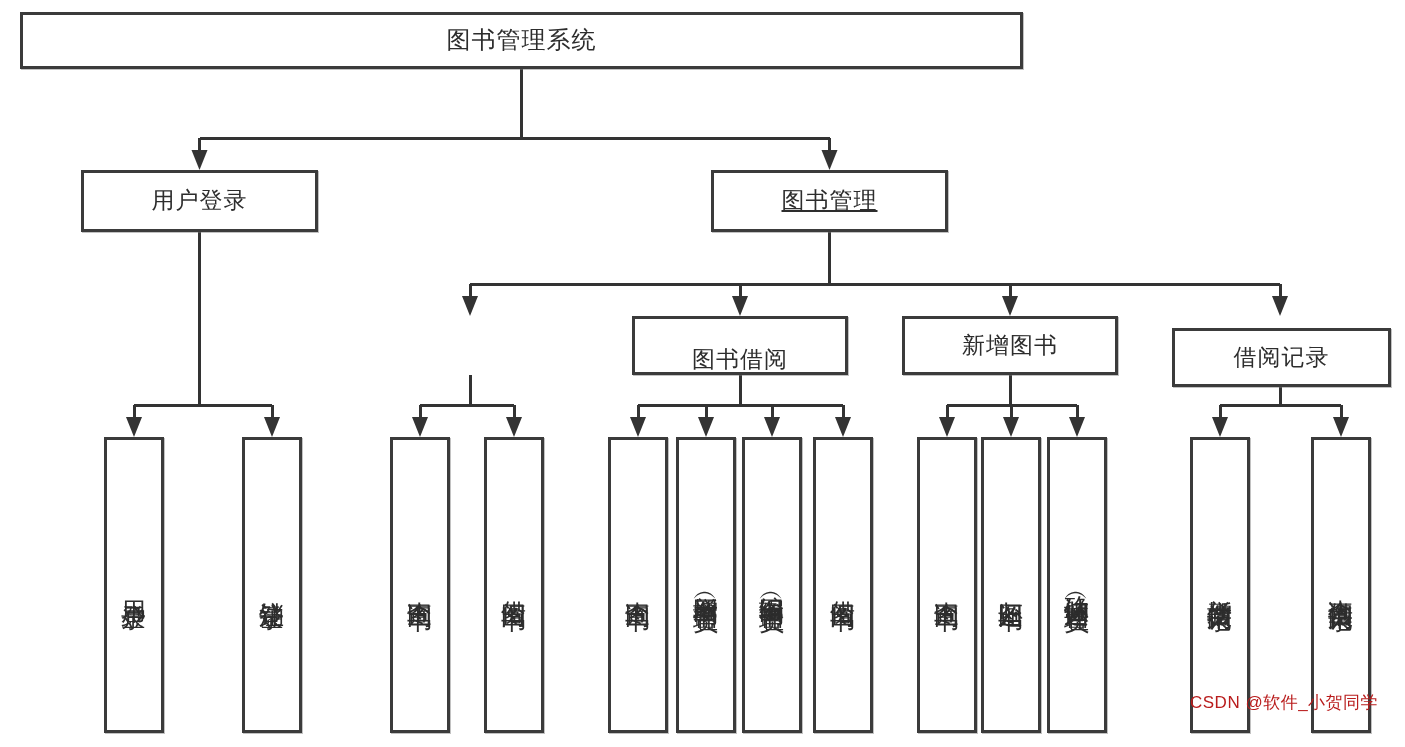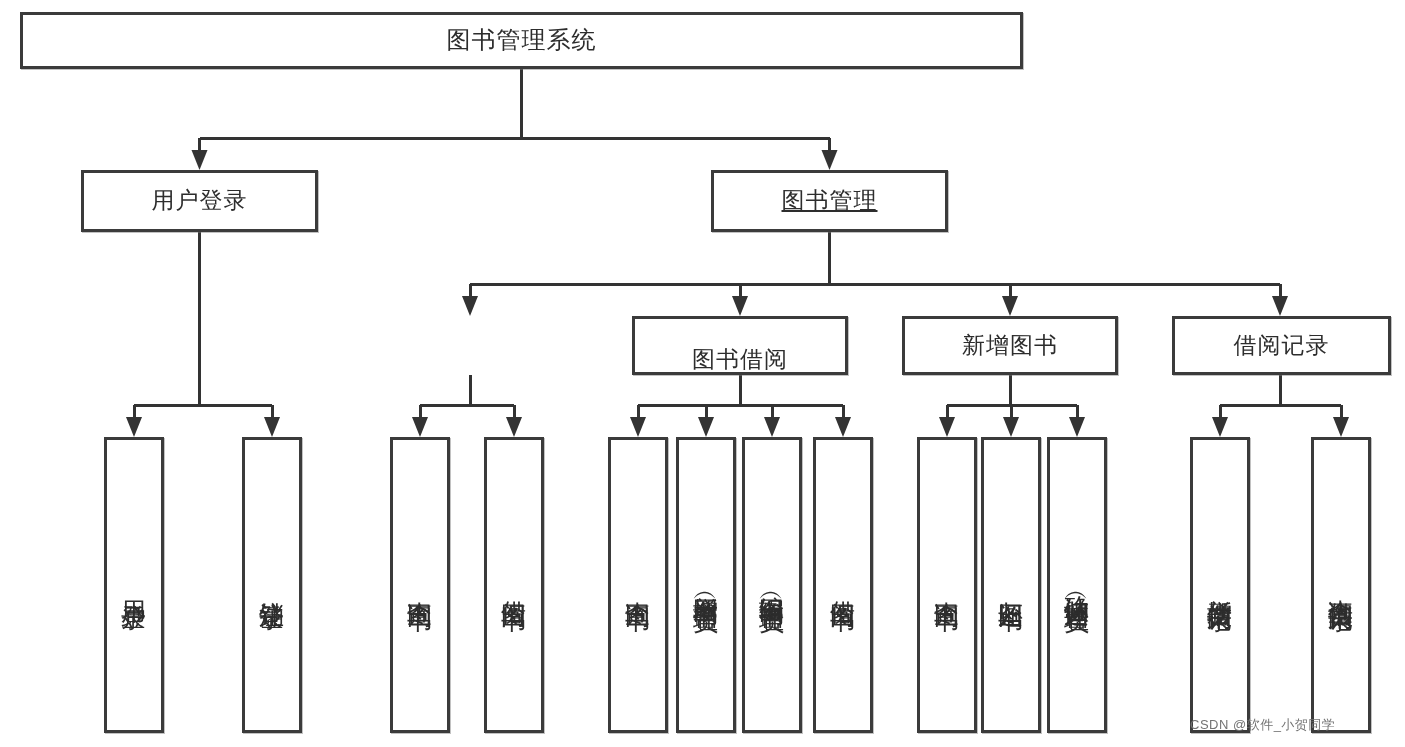--- a/index.html
+++ b/index.html
@@ -58,23 +58,23 @@
     overflow: hidden;
   }
   .node .label {
     display: block;
     text-align: center;
     white-space: pre-wrap;
   }
   .watermark {
     position: absolute;
     left: 1190px;
-    top: 716px;
-    font-size: 13px;
-    color: #737373;
+    top: 691px;
+    font-size: 17px;
+    color: #b91c1c;
     letter-spacing: 0.5px;
     white-space: nowrap;
     pointer-events: none;
   }
 </style>
 </head>
 <body>
 
 <div id="canvas">
 
@@ -143,21 +143,21 @@
   <div class="node h" style="left: 711px; top: 170px; width: 237px; height: 62px; text-decoration: underline;">
     <span class="label">图书管理</span>
   </div>
 
   <div class="node h" style="left: 632px; top: 316px; width: 216px; height: 59px; align-items: flex-end;">
     <span class="label">图书借阅</span>
   </div>
   <div class="node h" style="left: 902px; top: 316px; width: 216px; height: 59px;">
     <span class="label">新增图书</span>
   </div>
-  <div class="node h" style="left: 1172px; top: 316px; width: 219px; height: 59px;">
+  <div class="node h" style="left: 1172px; top: 328px; width: 219px; height: 59px;">
     <span class="label">借阅记录</span>
   </div>
 
   <div class="node v" style="left: 104px; top: 437px; width: 60px; height: 296px;">
     <span class="label">用户登录</span>
   </div>
   <div class="node v" style="left: 242px; top: 437px; width: 60px; height: 296px;">
     <span class="label">注销登录</span>
   </div>
 

